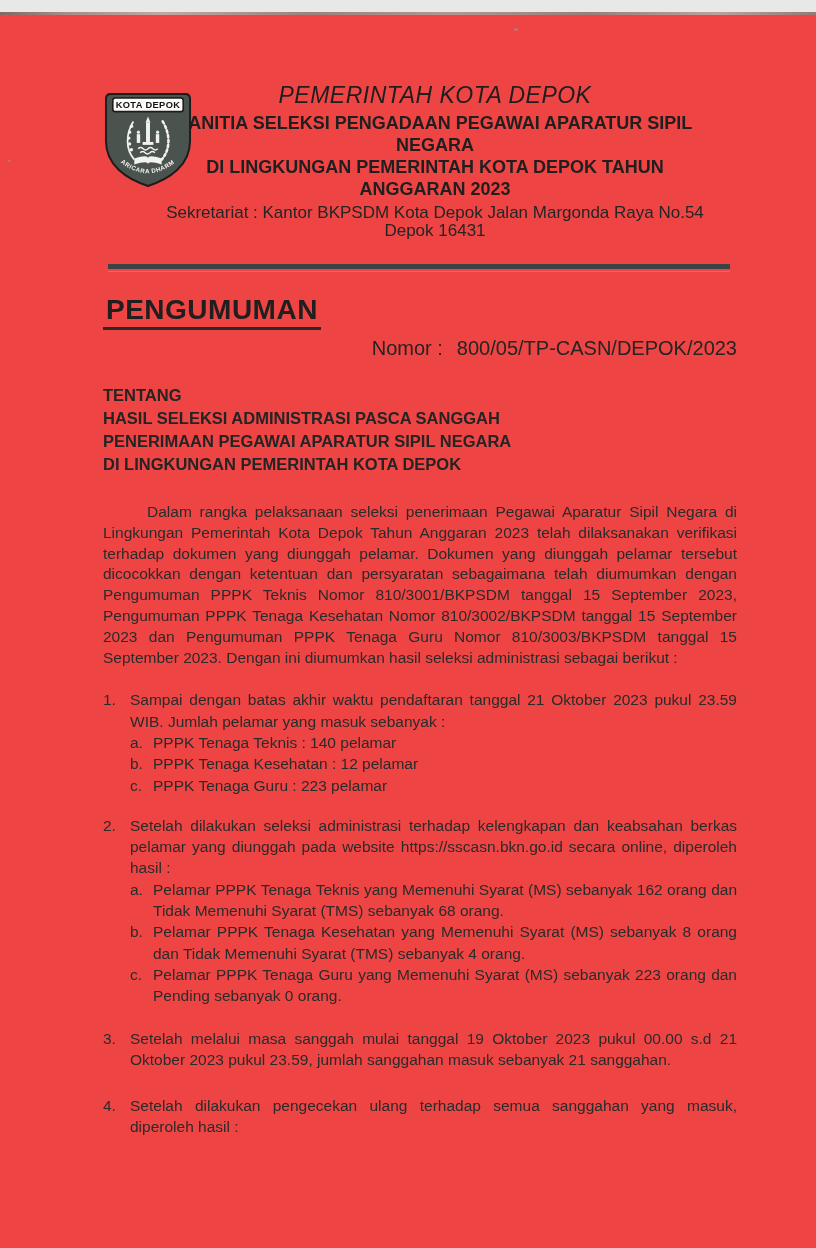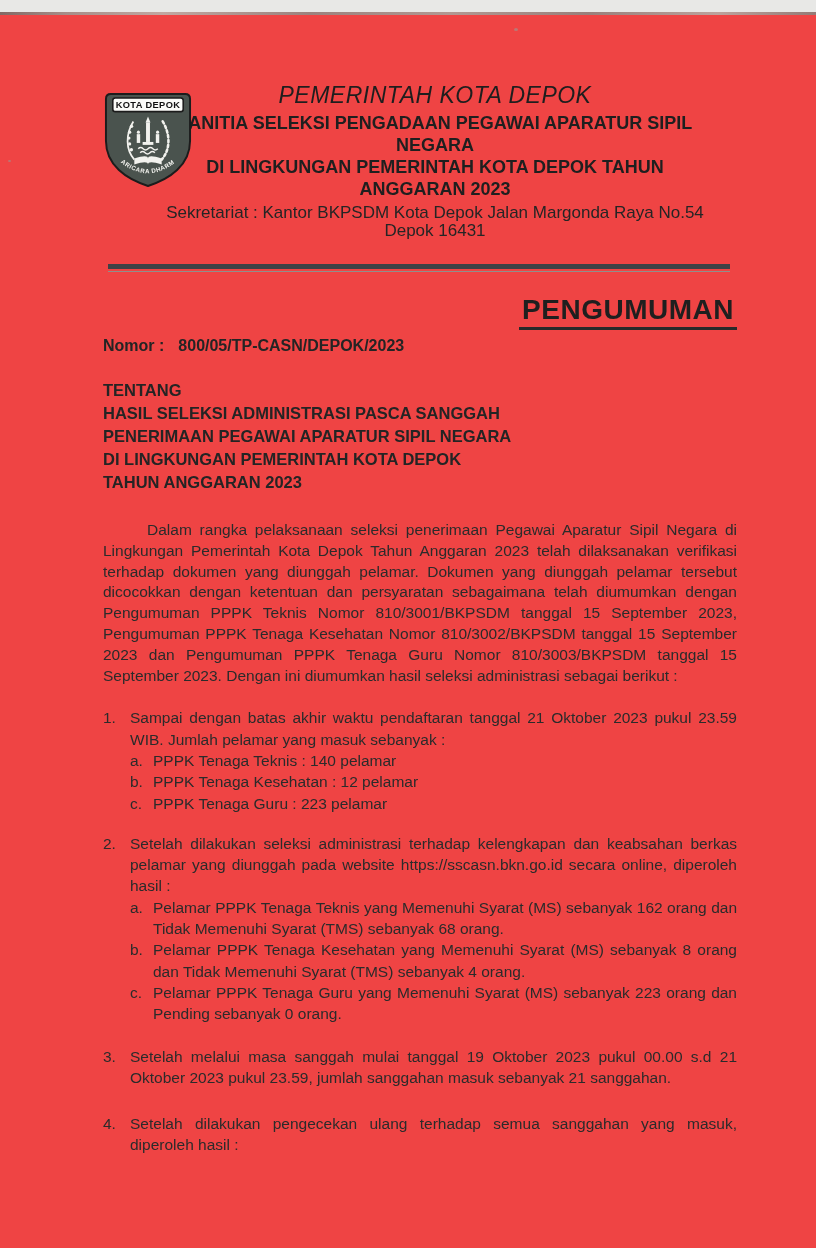--- a/index.html
+++ b/index.html
@@ -25,23 +25,23 @@
   .lh-line1 { font-size:23px; line-height:26px; letter-spacing:.5px; color:#1e1e1e;font-style:italic; }
   .lh-line2, .lh-line3 { font-size:18px; line-height:22px; font-weight:bold; color:#1f1f1f; }
   .lh-line2 { margin-top:4px; }
   .lh-line4 { font-size:17px; line-height:18px; margin-top:4px; color:#252525; }
 
   .rule-wrap { margin-top:24px; margin-left:5px; width:622px; }
   .rule-thick { height:4.5px; background:#3d4246; }
   .rule-thin { height:1.5px; background:#8f8f8c; margin-top:2px; }
 
   
-  .doc-title { margin-top:22px; text-align:right; font-size:28px; font-weight:bold; letter-spacing:.5px; color:#1f1f1f; }
+  .doc-title { margin-top:22px; text-align:left; font-size:28px; font-weight:bold; letter-spacing:.5px; color:#1f1f1f; }
   .doc-title span { display:inline-block; border-bottom:3.5px solid #2a2a2a; padding:0 3px 1px 3px; }
-  .doc-number { margin-top:7px; text-align:left; font-size:16px; font-weight:bold; color:#242424; }
+  .doc-number { margin-top:7px; text-align:right; font-size:20px; font-weight:normal; color:#242424; }
   .doc-number .gap { display:inline-block; width:14px; }
 
   
   .subject { margin-top:24px; }
   .subject div { font-size:16.5px; line-height:23px; font-weight:bold; color:#242424; }
 
   
   .opening {
     margin-top:26px; font-size:15.5px; line-height:20.8px;
     text-align:justify; text-indent:44px; color:#2b2b2b;
@@ -121,21 +121,20 @@
     </div>
     <div class="doc-number">
       <span>Nomor :</span><span class="gap"></span><span>800/05/TP-CASN/DEPOK/2023</span>
     </div>
 
     <div class="subject">
       <div>TENTANG</div>
       <div>HASIL SELEKSI ADMINISTRASI PASCA SANGGAH</div>
       <div>PENERIMAAN PEGAWAI APARATUR SIPIL NEGARA</div>
       <div>DI LINGKUNGAN PEMERINTAH KOTA DEPOK</div>
-      <div>TAHUN ANGGARAN 2023</div>
     </div>
 
     <p class="opening">Dalam rangka pelaksanaan seleksi penerimaan Pegawai Aparatur Sipil Negara di Lingkungan Pemerintah Kota Depok Tahun Anggaran 2023 telah dilaksanakan verifikasi terhadap dokumen yang diunggah pelamar. Dokumen yang diunggah pelamar tersebut dicocokkan dengan ketentuan dan persyaratan sebagaimana telah diumumkan dengan Pengumuman PPPK Teknis Nomor 810/3001/BKPSDM tanggal 15 September 2023, Pengumuman PPPK Tenaga Kesehatan Nomor 810/3002/BKPSDM tanggal 15 September 2023 dan Pengumuman PPPK Tenaga Guru Nomor 810/3003/BKPSDM tanggal 15 September 2023. Dengan ini diumumkan hasil seleksi administrasi sebagai berikut :</p>
 
     <div class="num-item m1">
       <div class="num">1.</div>
       <div class="itext">
         <div>Sampai dengan batas akhir waktu pendaftaran tanggal 21 Oktober 2023 pukul 23.59 WIB. Jumlah pelamar yang masuk sebanyak :</div>
         <div class="sub-item">
           <div class="letter">a.</div>

